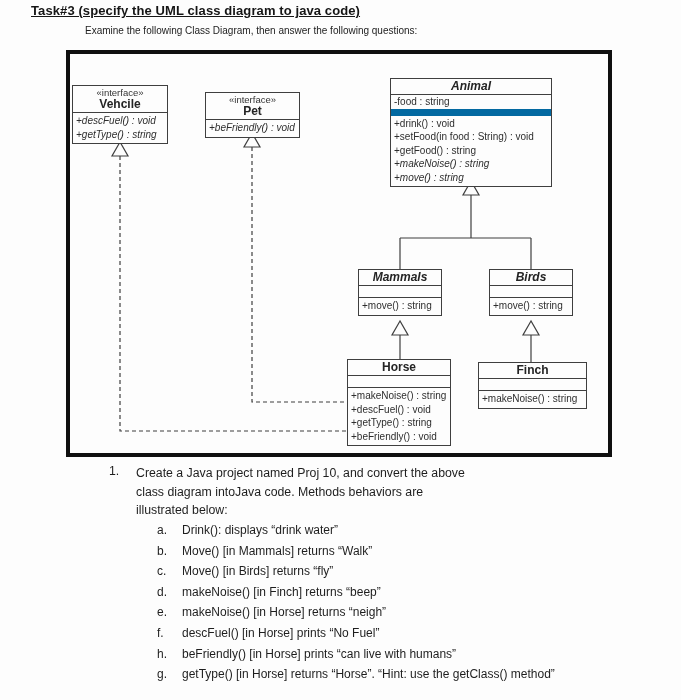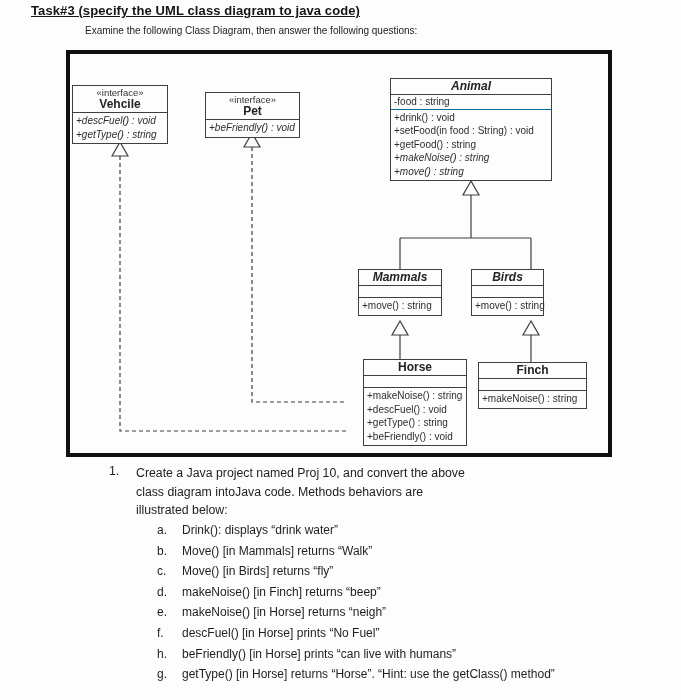--- a/index.html
+++ b/index.html
@@ -24,32 +24,32 @@
   }
   .connectors{position:absolute;left:0;top:0;width:538px;height:399px;z-index:1;}
   .uml-class{
     position:absolute;z-index:2;background:#fdfdfd;
     border:1px solid #3f3f3f;box-sizing:border-box;color:#2e2e2e;
   }
   .c-title{border-bottom:1px solid #3f3f3f;text-align:center;padding:1px 2px;}
   .stereotype{font-size:9.5px;line-height:11px;color:#333;}
   .class-name{font-size:12px;line-height:13px;font-weight:bold;color:#242424;}
   .abstract .class-name{font-style:italic;}
-  .c-attrs{border-bottom:1px solid #0369a1;}
+  .c-attrs{border-bottom:7px solid #0369a1;}
   .c-empty{height:11px;border-bottom:1px solid #3f3f3f;}
   .c-methods{padding:1px 0 2px 0;}
   .member{font-size:10px;line-height:13.5px;padding:0 3px;white-space:nowrap;color:#2e2e2e;}
   .member.italic{font-style:italic;}
   
   .pos-vehcile{left:2px;top:31px;width:96px;}
   .pos-pet{left:135px;top:38px;width:95px;}
   .pos-animal{left:320px;top:24px;width:162px;}
   .pos-mammals{left:288px;top:215px;width:84px;}
-  .pos-birds{left:401px;top:215px;width:73px;}
-  .pos-horse{left:293px;top:305px;width:104px;}
+  .pos-birds{left:419px;top:215px;width:84px;}
+  .pos-horse{left:277px;top:305px;width:104px;}
   .pos-finch{left:408px;top:308px;width:109px;}
   
   .q1-number{position:absolute;left:109px;top:464px;font-size:12.3px;}
   .q1-intro{position:absolute;left:136px;top:464px;width:400px;font-size:12.3px;line-height:18.5px;}
   .q-items{position:absolute;left:157px;top:520px;font-size:12px;line-height:20.6px;}
   .q-letter{display:inline-block;width:25px;}
   .q-text{white-space:nowrap;}
 </style>
 </head>
 <body>

